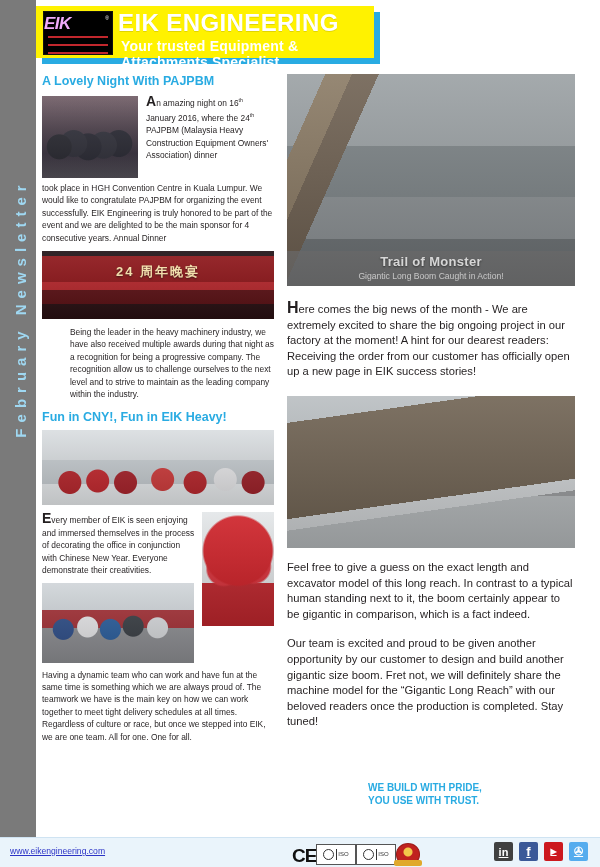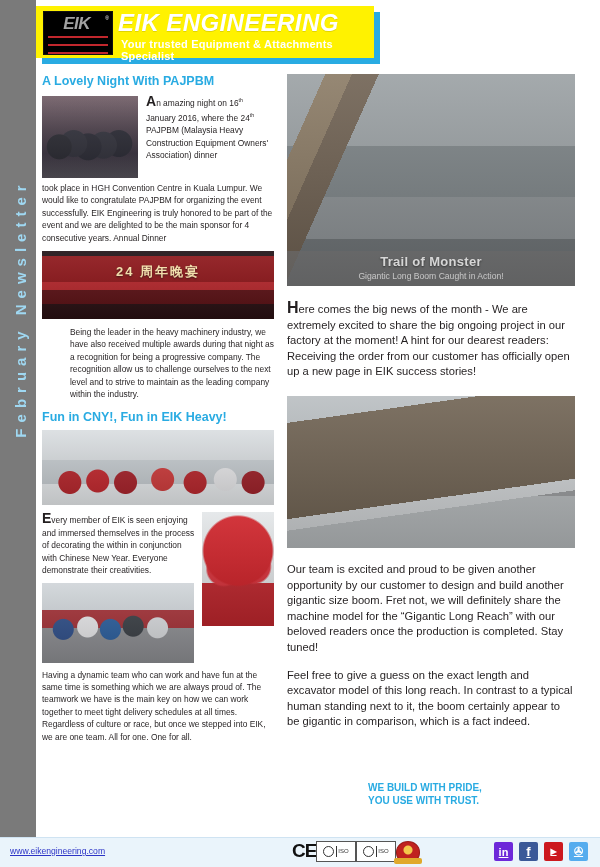--- a/index.html
+++ b/index.html
@@ -37,38 +37,37 @@
     position:absolute;left:0;top:0;width:338px;height:52px;
     background:#fff200;
   }
   .logo-box{
     position:absolute;left:7px;top:5px;width:68px;height:42px;
     background:#000;border:1px solid #111;
     overflow:hidden;
   }
   .logo-text{
     position:absolute;left:0;top:2px;width:46px;height:20px;
-    color:#a3a3a3;font-size:17px;font-weight:bold;font-style:italic;
-    letter-spacing:-0.5px;text-align:right;line-height:20px;
+    color:#f0abfc;font-size:17px;font-weight:bold;font-style:italic;
+    letter-spacing:-0.5px;text-align:left;line-height:20px;
     font-family:"Liberation Sans", sans-serif;
   }
   .logo-reg{position:absolute;right:3px;top:3px;color:#fff;font-size:5px;}
   .logo-stripes{position:absolute;left:4px;top:24px;width:60px;}
   .logo-stripes i{display:block;height:2px;margin-bottom:2px;background:#c1272d;}
   .logo-stripes i.k{background:#000;}
   .brand{
     position:absolute;left:82px;top:3px;
     color:#fff;font-size:24px;font-weight:bold;letter-spacing:.4px;
     text-shadow:0 1px 0 rgba(0,0,0,.12);
     font-family:"Liberation Sans", sans-serif;
-    font-style:italic;
   }
   .tagline{
     position:absolute;left:85px;top:32px;
-    color:#fff;font-size:11px;font-weight:bold;letter-spacing:.2px;
+    color:#fff;font-size:14px;font-weight:bold;letter-spacing:.2px;
   }
 
   
   .col-left{position:absolute;left:42px;top:74px;width:232px;}
   .col-right{position:absolute;left:287px;top:74px;width:288px;}
 
   .head{
     color:#29abe2;font-size:12.5px;font-weight:bold;margin:0 0 6px 0;
     font-family:"Liberation Sans", sans-serif;
   }
@@ -161,39 +160,39 @@
 
   
   .footer{
     position:absolute;left:0;bottom:0;width:600px;height:29px;
     background:#eaf4fb;border-top:1px solid #cfe3f2;
   }
   .footer-url{
     position:absolute;left:10px;top:8px;
     color:#2b33c6;font-size:8.6px;text-decoration:underline;
   }
-  .badges{position:absolute;left:292px;top:3px;height:24px;display:flex;align-items:flex-start;}
+  .badges{position:absolute;left:292px;top:3px;height:24px;display:flex;align-items:flex-end;}
   .ce{font-size:19px;font-weight:bold;letter-spacing:-1px;color:#111;line-height:1;}
   .isobox{
     width:38px;height:19px;border:1px solid #555;background:#fff;
     display:flex;align-items:center;justify-content:center;gap:2px;
   }
   .isobox .o{width:9px;height:9px;border:1.4px solid #333;border-radius:50%;}
   .isobox .k{width:13px;height:11px;border-left:1px solid #333;font-size:6px;text-align:center;color:#333;line-height:11px;}
   .seal{
     width:22px;height:20px;border-radius:50% 50% 45% 45%;
     background:radial-gradient(circle at 50% 40%, #f3c84a 0 4px, #c0221f 5px 100%);
     border:1px solid #9c1a18;position:relative;
   }
   .seal::after{content:"";position:absolute;left:-3px;bottom:-2px;width:28px;height:6px;
     background:#e0a92c;border-radius:2px;}
   .social{position:absolute;right:12px;top:4px;display:flex;gap:6px;align-items:center;}
   .sq{width:19px;height:19px;border-radius:2px;display:flex;align-items:center;
     justify-content:center;color:#fff;font-weight:bold;font-size:11px;}
-  .li{background:#6d28d9;}
+  .li{background:#404040;}
   .fb{background:#3b5998;font-size:13px;}
   .yt{background:#cc181e;font-size:8px;}
   .tw{background:#55acee;font-size:11px;}
 </style>
 </head>
 <body>
 
 <div class="page">
 
   <div class="sidebar">
@@ -237,21 +236,21 @@
 
     <div class="body-s" style="margin-bottom:10px;margin-left:28px;">Being the leader in the heavy machinery industry, we have also received multiple awards during that night as a recognition for being a progressive company. The recognition allow us to challenge ourselves to the next level and to strive to maintain as the leading company within the industry.</div>
 
     <div class="head">Fun in CNY!, Fun in EIK Heavy!</div>
 
     <div class="ph ph-office" style="width:232px;height:75px;margin-bottom:7px;"></div>
 
     <div class="ph ph-tree" style="width:72px;height:114px;float:right;margin:0 0 5px 6px;"></div>
 
     <div class="body-s" style="margin-bottom:6px;">
-      <span class="dropcap">E</span><span>very member of EIK is  seen enjoying and immersed themselves in the process of decorating the within in conjunction with Chinese New Year. Everyone demonstrate their creativities.</span>
+      <span class="dropcap">E</span><span>very member of EIK is  seen enjoying and immersed themselves in the process of decorating the office in conjunction with Chinese New Year. Everyone demonstrate their creativities.</span>
     </div>
 
     <div class="ph ph-team" style="width:152px;height:80px;margin-bottom:6px;"></div>
 
     <div class="body-s" style="clear:both;">Having a dynamic team who can work and have fun at the same time is something which we are always proud of. The teamwork we have is the main key on how we can work together to meet tight delivery schedules at all times. Regardless of culture or race, but once we stepped into EIK, we are one team. All for one. One for all.</div>
   </div>
 
   <div class="col-right">
 
     <div class="ph ph-boom1" style="width:288px;height:212px;">
@@ -260,23 +259,23 @@
         <div class="cap-sub">Gigantic Long Boom Caught in Action!</div>
       </div>
     </div>
 
     <div class="body-m" style="margin:14px 0 0 0;">
       <span class="dropcap-m">H</span><span>ere comes the big news of the month - We are extremely excited to share the big ongoing project in our factory at the moment! A hint for our dearest readers: Receiving the order from our customer has officially open up a new page in EIK success stories!</span>
     </div>
 
     <div class="ph ph-boom2" style="width:288px;height:152px;margin:16px 0 0 0;"></div>
 
+    <div class="body-m" style="margin:12px 0 0 0;">Feel free to give a guess on the exact length and excavator model of this long reach. In contrast to a typical human standing next to it, the boom certainly appear to be gigantic in comparison, which is a fact indeed.</div>
+
     <div class="body-m" style="margin:14px 0 0 0;">Our team is excited and proud to be given another opportunity by our customer to design and build another gigantic size boom. Fret not, we will definitely share the machine model for the “Gigantic Long Reach” with our beloved readers once the production is completed. Stay tuned!</div>
-
-    <div class="body-m" style="margin:12px 0 0 0;">Feel free to give a guess on the exact length and excavator model of this long reach. In contrast to a typical human standing next to it, the boom certainly appear to be gigantic in comparison, which is a fact indeed.</div>
   </div>
 
   <div class="slogan">
     <div>WE BUILD WITH PRIDE,</div>
     <div>YOU USE WITH TRUST.</div>
   </div>
 
   <div class="footer">
     <a class="footer-url" href="#">www.eikengineering.com</a>
 

